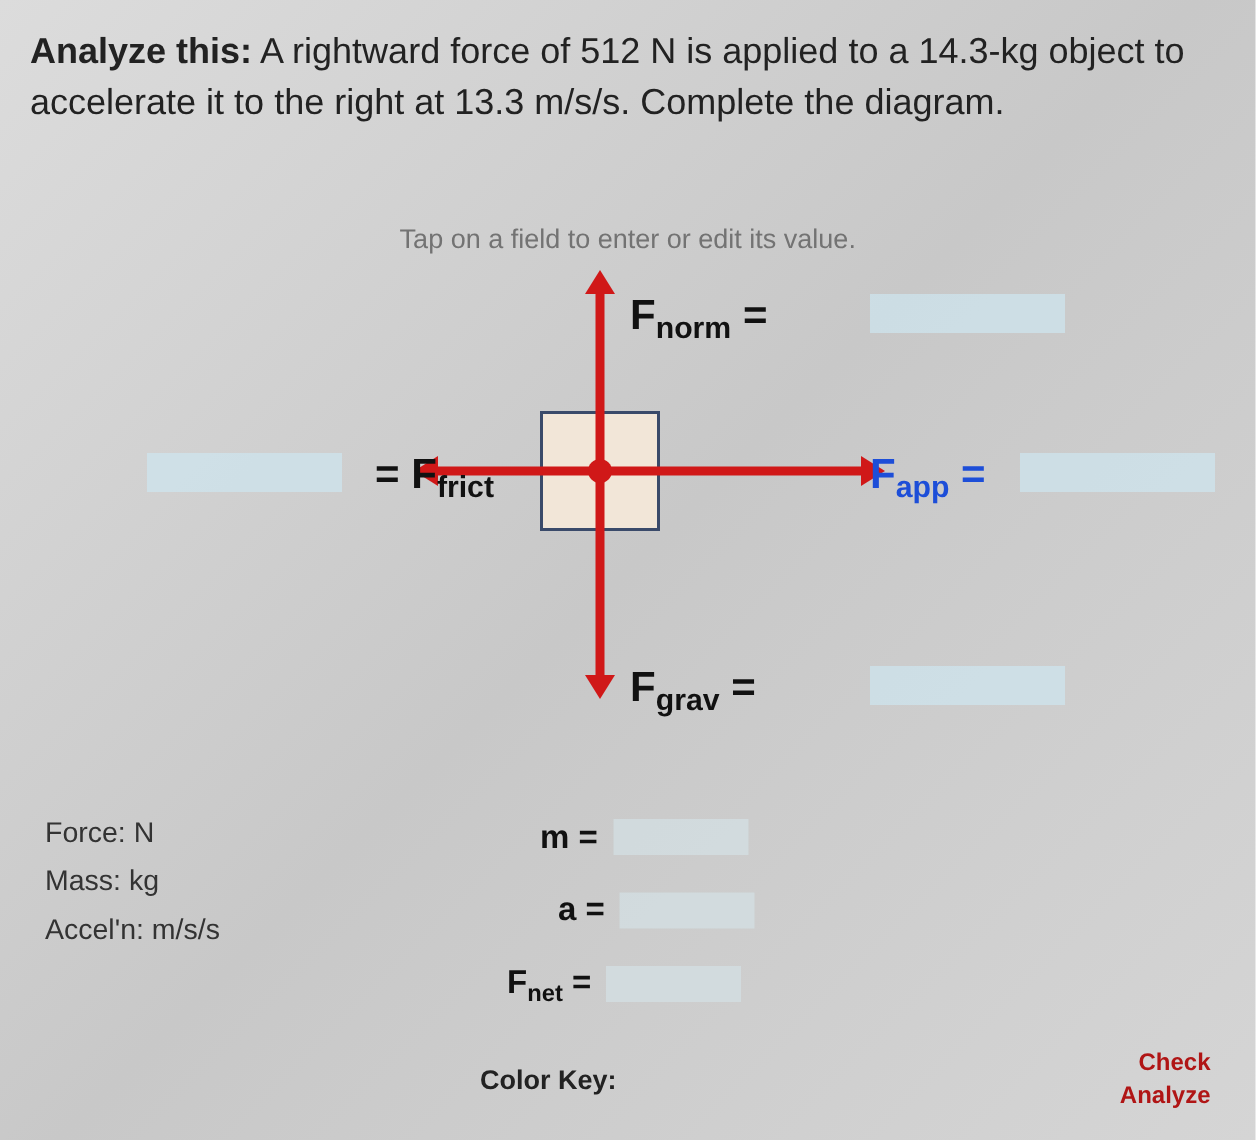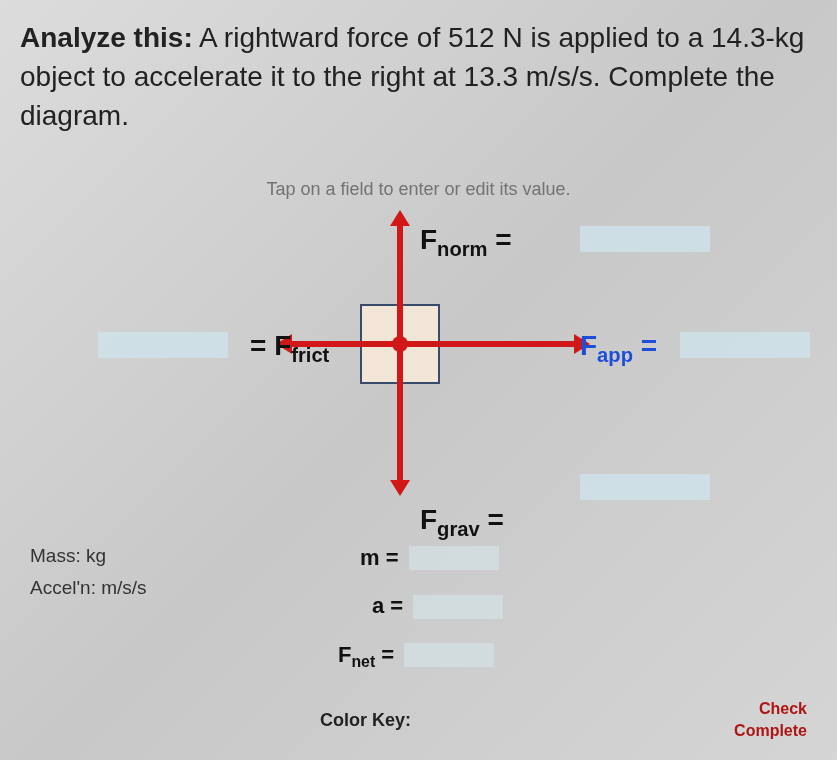--- a/index.html
+++ b/index.html
@@ -7,24 +7,24 @@
     width: 837px;
     height: 760px;
     background: linear-gradient(135deg, #dcdcdc 0%, #c8c8c8 50%, #d5d5d5 100%);
     font-family: Arial, Helvetica, sans-serif;
     color: #1a1a1a;
     position: relative;
     overflow: hidden;
     padding: 18px 20px;
   }
   .prompt {
-    font-size: 28px;
+    font-size: 24px;
     line-height: 1.4;
     color: #222;
-    margin-bottom: 43px;
+    margin-bottom: 64px;
   }
   .prompt .lead { font-weight: bold; }
   .instruct {
     text-align: center;
     font-size: 18px;
     color: #737373;
     margin-bottom: 14px;
     font-weight: 500;
   }
   .diagram-zone {
@@ -77,21 +77,21 @@
   .field {
     position: absolute;
     height: 26px;
     background: #cde4ee;
     border: none;
     opacity: 0.75;
   }
   .f-norm   { left: 400px; top: 10px; }
   .f-frict  { left: 230px; top: 116px; }
   .f-app    { left: 560px; top: 116px; }
-  .f-grav   { left: 400px; top: 258px; margin-top: 32px; }
+  .f-grav   { left: 400px; top: 258px; }
 
   .in-norm  { left: 560px; top: 12px;  width: 130px; }
   .in-frict { left: 78px;  top: 118px; width: 130px; }
   .in-app   { left: 660px; top: 118px; width: 130px; }
   .in-grav  { left: 560px; top: 260px; width: 130px; }
 
   .bottom {
     position: absolute;
     left: 20px; right: 20px;
     top: 540px;
@@ -169,20 +169,21 @@
   </div>
 
   <div class="field in-norm"></div>
   <div class="field in-frict"></div>
   <div class="field in-app"></div>
   <div class="field in-grav"></div>
 </div>
 
 <div class="bottom">
   <div class="units">
+    <div>Force: N</div>
     <div>Mass: kg</div>
     <div>Accel'n: m/s/s</div>
   </div>
 
   <div class="vars">
     <div class="row">
       <span>m =</span>
       <span class="var-field"></span>
     </div>
     <div class="row">
@@ -194,15 +195,15 @@
         <span>F</span><sub>net</sub><span> =</span>
       </span>
       <span class="var-field"></span>
     </div>
   </div>
 
   <div class="colorkey">Color Key:</div>
 
   <div class="check">
     <span>Check</span><br>
-    <span>Complete</span>
+    <span>Analyze</span>
   </div>
 </div>
 
 </body></html>

